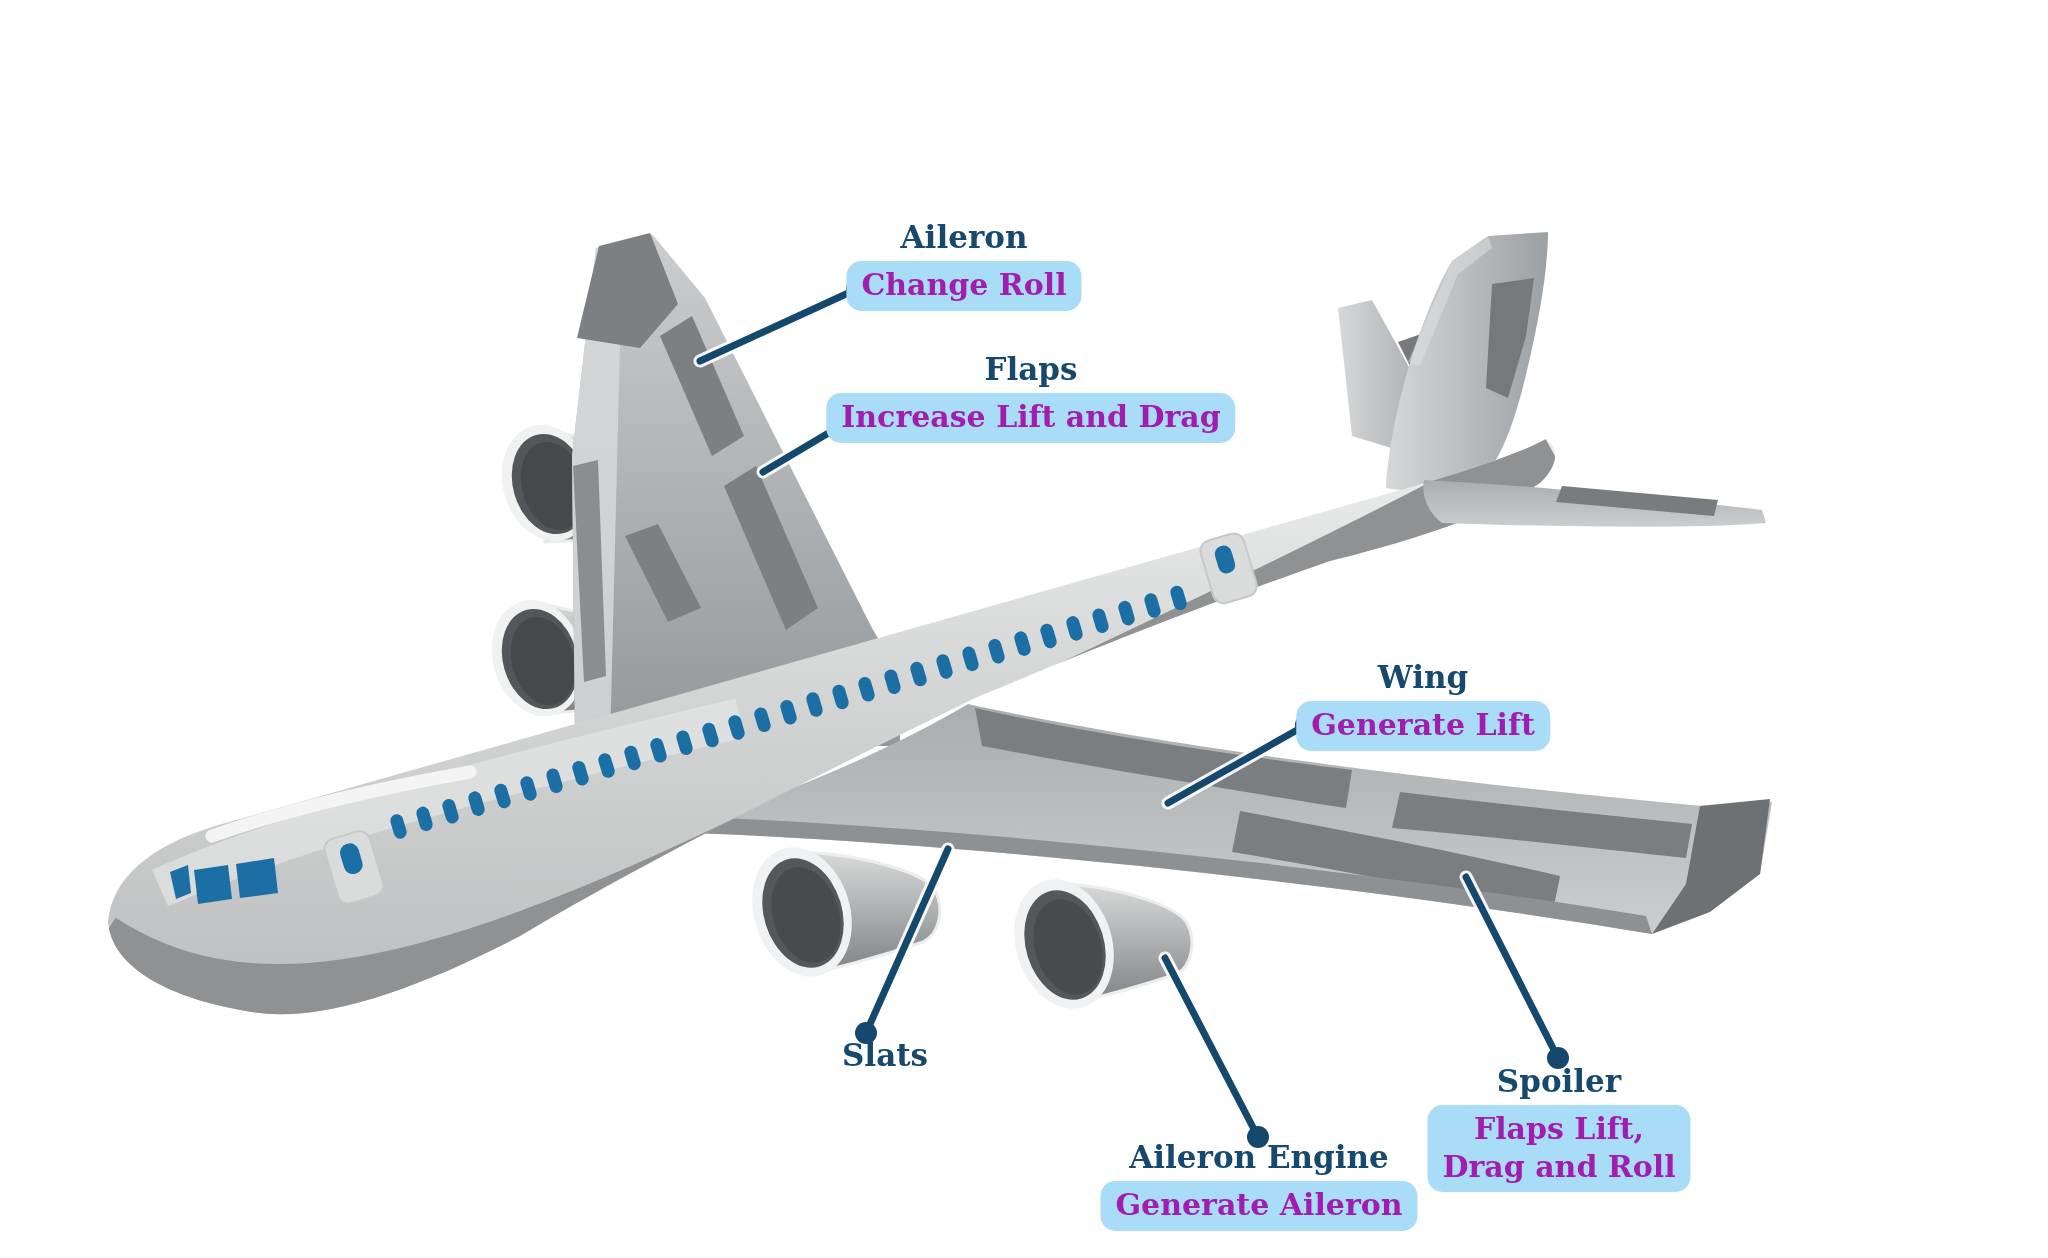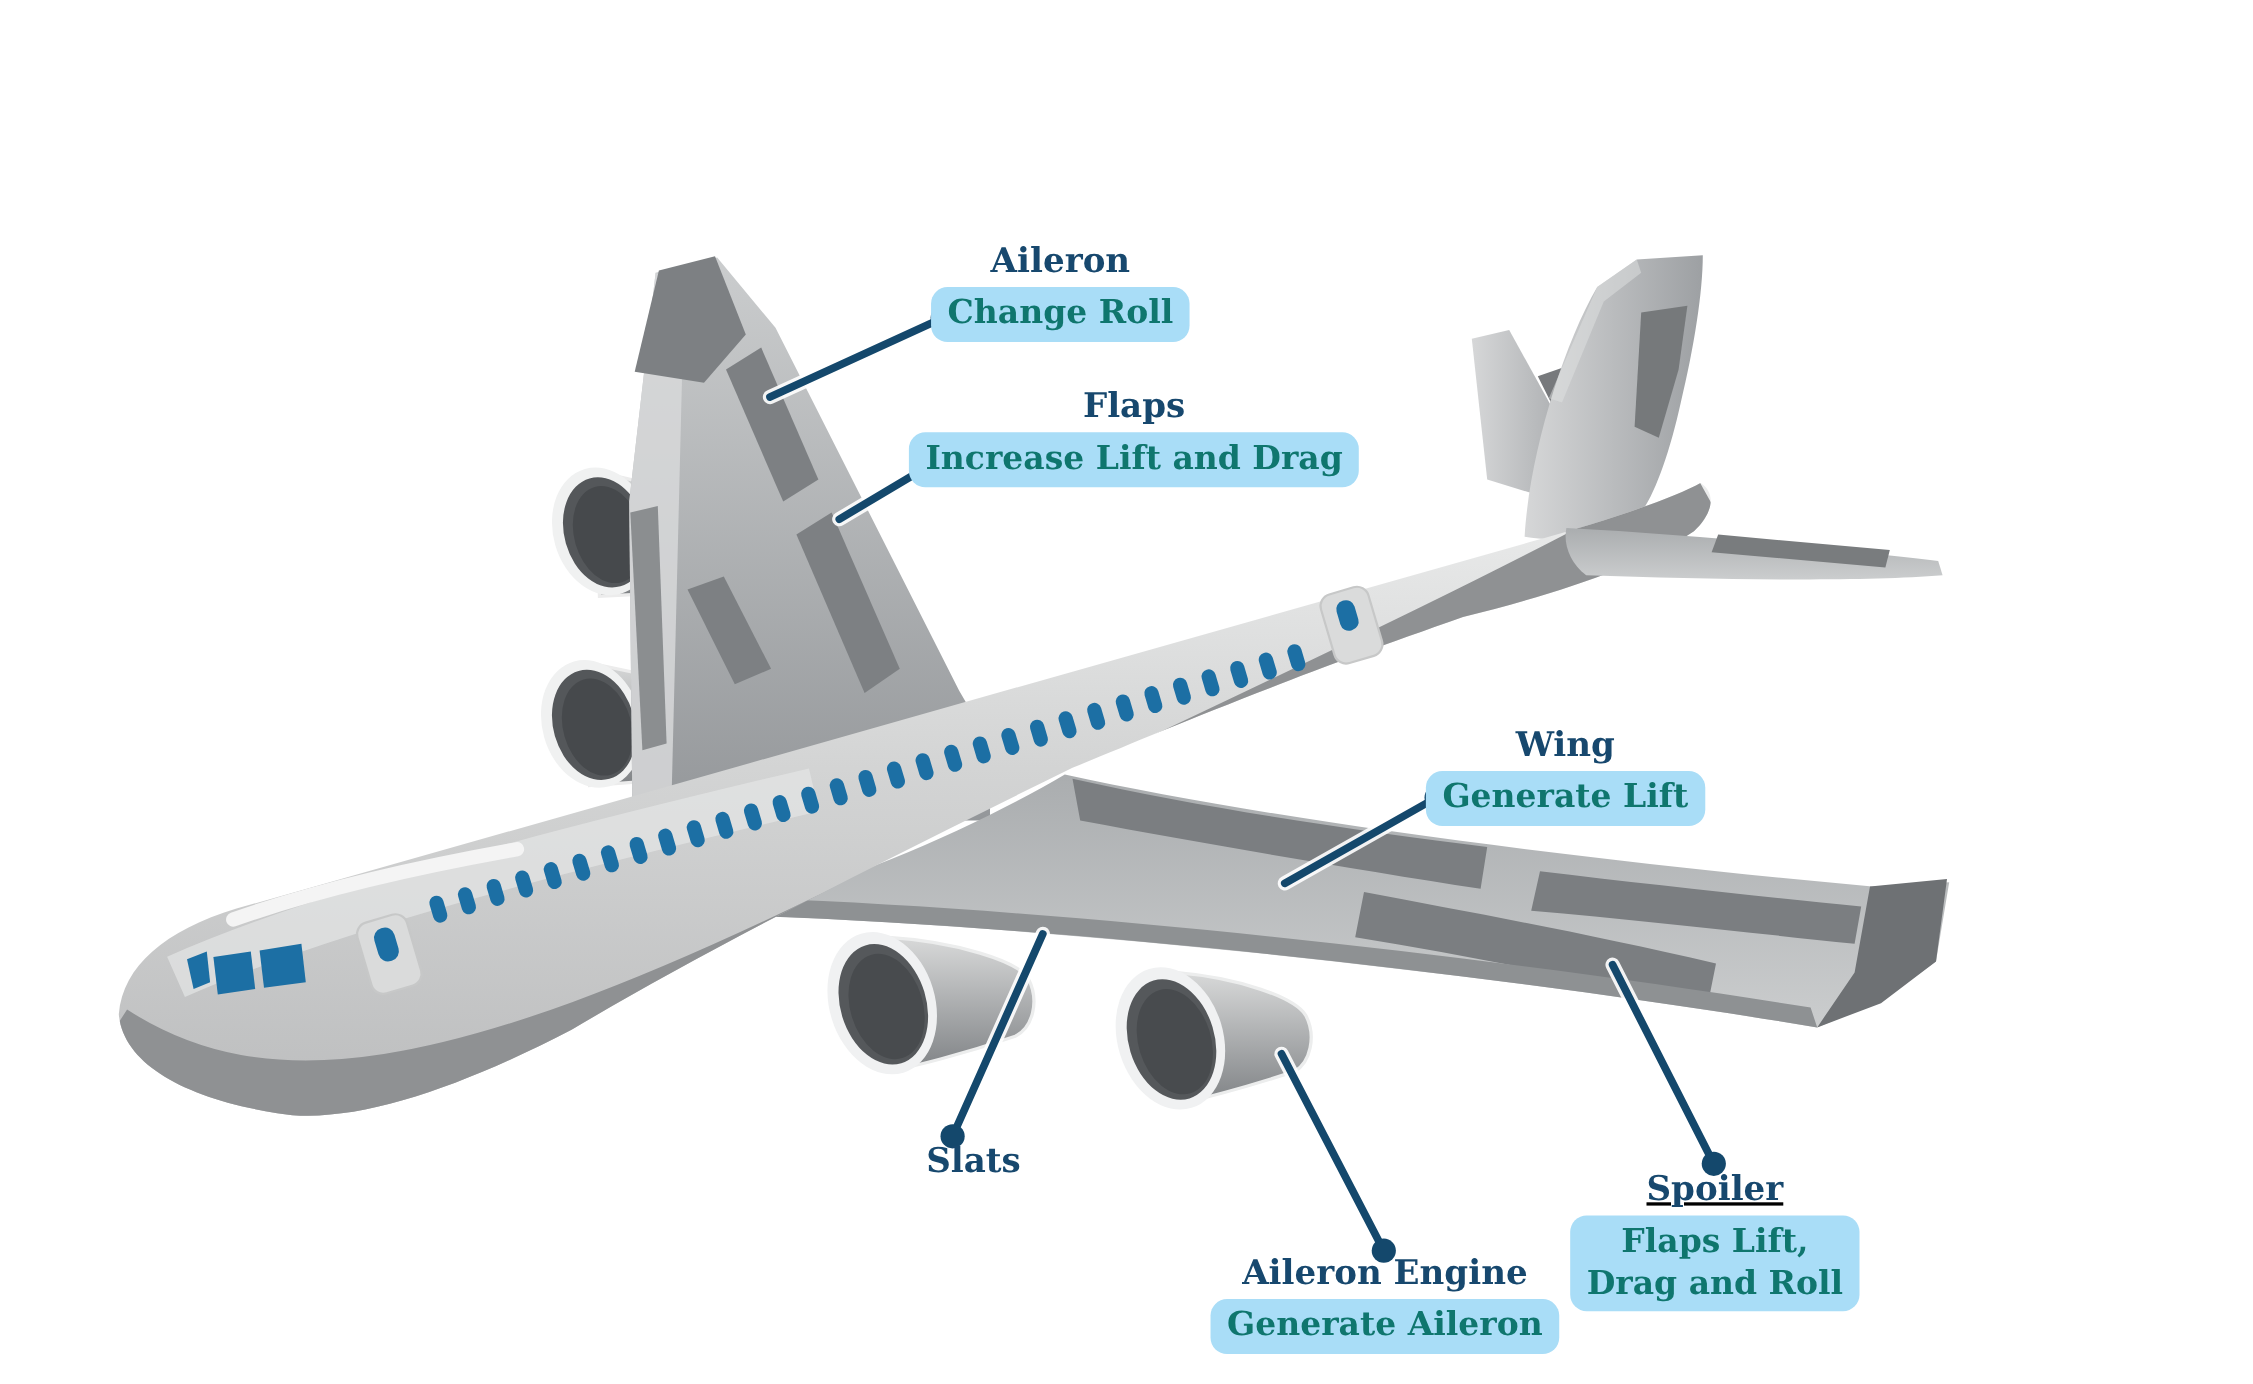--- a/index.html
+++ b/index.html
@@ -1,21 +1,21 @@
 <!DOCTYPE html>
 <html><head>
 <meta charset="utf-8">
 <style>
   html,body{margin:0;padding:0;background:#fff;}
   .canvas{position:relative;width:2048px;height:1258px;background:#ffffff;overflow:hidden;
           font-family:"DejaVu Serif", "Liberation Serif", serif;margin-top:36px;}
   svg.plane{position:absolute;left:0;top:0;width:2048px;height:1258px;display:block;}
   .label{position:absolute;transform:translateX(-50%);text-align:center;}
   .label-title{font-weight:bold;font-size:31px;line-height:1.1;color:#17486e;white-space:nowrap;}
-  .label-badge{display:inline-block;margin-top:7px;background:#a9ddf7;color:#0f766e;
+  .label-badge{display:inline-block;margin-top:7px;background:#a9ddf7;color:#a21caf;
                font-weight:bold;font-size:30px;line-height:1.25;padding:5px 15px 7px;
                border-radius:15px;white-space:nowrap;}
   .label-badge .line{display:block;}
 </style>
 </head>
 <body>
 
 <div class="canvas">
 
   <svg class="plane" viewBox="0 0 2048 1258">
@@ -226,21 +226,21 @@
 
   <div class="label" style="left:885px;top:1002px;">
     <div class="label-title">Slats</div>
   </div>
 
   <div class="label" style="left:1259px;top:1104px;">
     <div class="label-title">Aileron Engine</div>
     <div class="label-badge">Generate Aileron</div>
   </div>
 
-  <div class="label" style="left:1559px;top:1028px;text-decoration:underline;">
+  <div class="label" style="left:1559px;top:1028px;">
     <div class="label-title">Spoiler</div>
     <div class="label-badge">
       <span class="line">Flaps Lift,</span>
       <span class="line">Drag and Roll</span>
     </div>
   </div>
 
 </div>
 
 </body></html>

